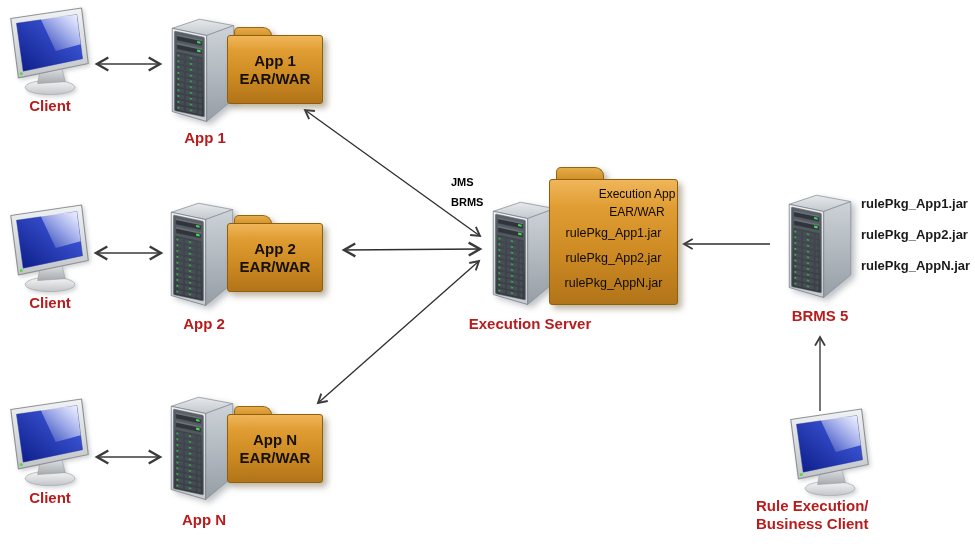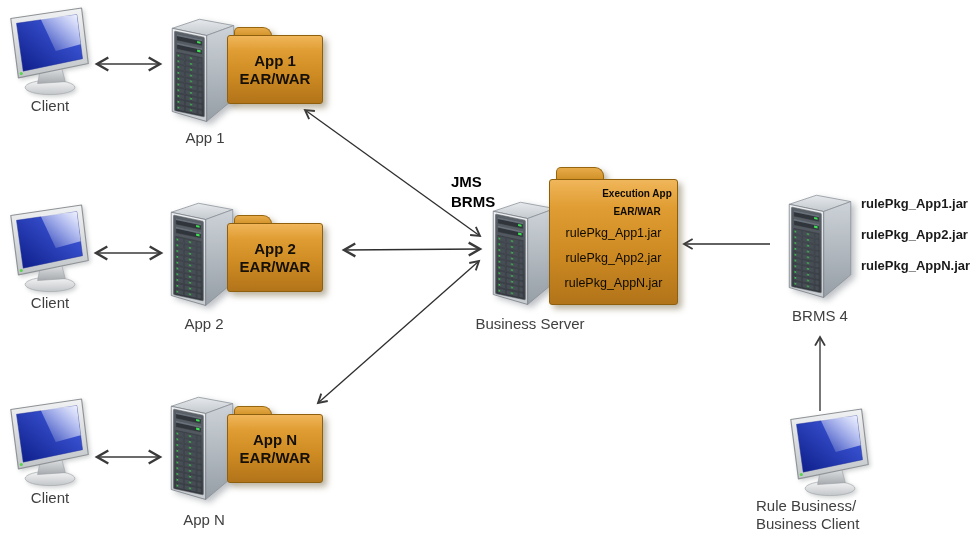--- a/index.html
+++ b/index.html
@@ -28,27 +28,27 @@
     text-align:center; color:#151005;
   }
   .folder-small { width:96px; height:77px; }
   .folder-small .tab { width:36px; height:10px; }
   .folder-small .body { top:8px; }
   .folder-small .line { font-weight:700; font-size:15px; line-height:18px; }
 
   .folder-big { width:129px; height:138px; }
   .folder-big .tab { width:46px; }
   .folder-big .body { top:12px; justify-content:flex-start; padding-top:5px; }
-  .folder-big .title { font-weight:700; font-size:10px; line-height:18px; color:#0d0a02;margin-left:47px; }
+  .folder-big .title { font-weight:400; font-size:12px; line-height:18px; color:#0d0a02;margin-left:47px; }
   .folder-big .file { font-size:12.5px; line-height:25px; color:#0d0a02; white-space:nowrap; }
 
   
-  .lbl { font-weight:400; font-size:15px; color:#404040; text-align:center; line-height:18px; }
+  .lbl { font-weight:700; font-size:15px; color:#b91c1c; text-align:center; line-height:18px; }
   .lbl-left { text-align:left; }
-  .proto { font-weight:700; font-size:15px; color:#000; line-height:20px; }
+  .proto { font-weight:700; font-size:11px; color:#000; line-height:20px; }
   .jarline { font-size:13px; font-weight:600; color:#1a1a1a; line-height:14px; margin-bottom:17px; white-space:nowrap; }
 
   .arrows { position:absolute; left:0; top:0; width:975px; height:544px; z-index:2; pointer-events:none; }
   .z1 { z-index:1; }
 </style>
 </head>
 <body>
 
 <div class="stage">
 
@@ -190,43 +190,43 @@
       <div class="line">EAR/WAR</div>
     </div>
   </div>
 
   <div class="abs proto" style="left:451px;top:172px">JMS</div>
   <div class="abs proto" style="left:451px;top:192px">BRMS</div>
 
   <svg class="abs icon-server z1" style="left:486px;top:195px">
       <use href="#sym-server"></use>
     </svg>
-  <div class="abs lbl" style="left:460px;top:315px;width:140px">Business Server</div>
+  <div class="abs lbl" style="left:460px;top:315px;width:140px">Execution Server</div>
 
   <div class="abs folder folder-big" style="left:549px;top:167px">
     <div class="tab"></div>
     <div class="body">
       <div class="title">Execution App</div>
       <div class="title">EAR/WAR</div>
       <div class="file">rulePkg_App1.jar</div>
       <div class="file">rulePkg_App2.jar</div>
       <div class="file">rulePkg_AppN.jar</div>
     </div>
   </div>
 
   <svg class="abs icon-server z1" style="left:782px;top:188px">
       <use href="#sym-server"></use>
     </svg>
-  <div class="abs lbl" style="left:770px;top:307px;width:100px">BRMS 4</div>
+  <div class="abs lbl" style="left:770px;top:307px;width:100px">BRMS 5</div>
 
   <div class="abs" style="left:861px;top:197px">
     <div class="jarline">rulePkg_App1.jar</div>
     <div class="jarline">rulePkg_App2.jar</div>
     <div class="jarline">rulePkg_AppN.jar</div>
   </div>
 
   <svg class="abs icon-monitor z1" style="left:786px;top:407px">
       <use href="#sym-monitor"></use>
     </svg>
-  <div class="abs lbl lbl-left" style="left:756px;top:497px;width:180px">Rule Business/</div>
+  <div class="abs lbl lbl-left" style="left:756px;top:497px;width:180px">Rule Execution/</div>
   <div class="abs lbl lbl-left" style="left:756px;top:515px;width:180px">Business Client</div>
 
 </div>
 
 </body></html>

